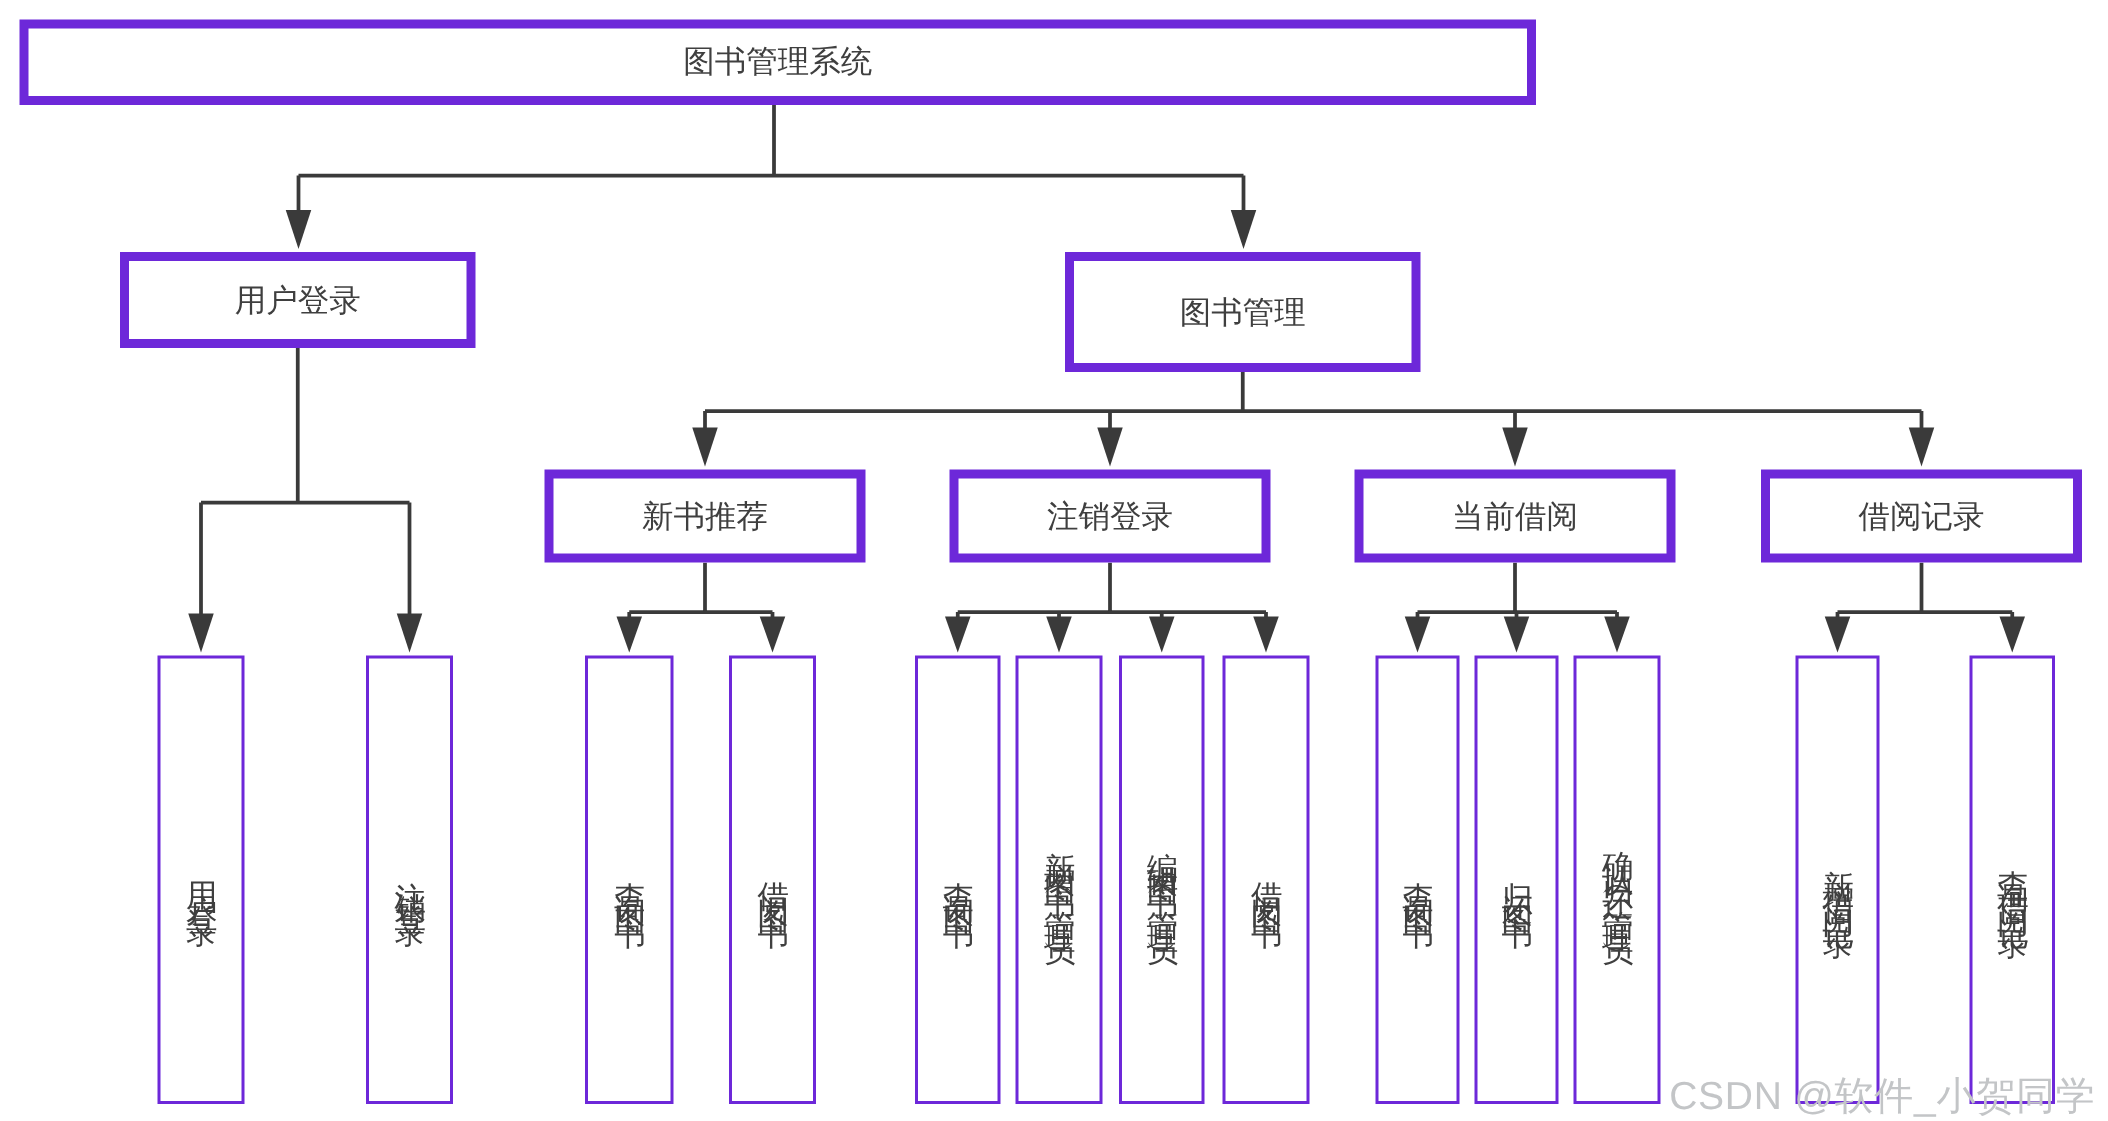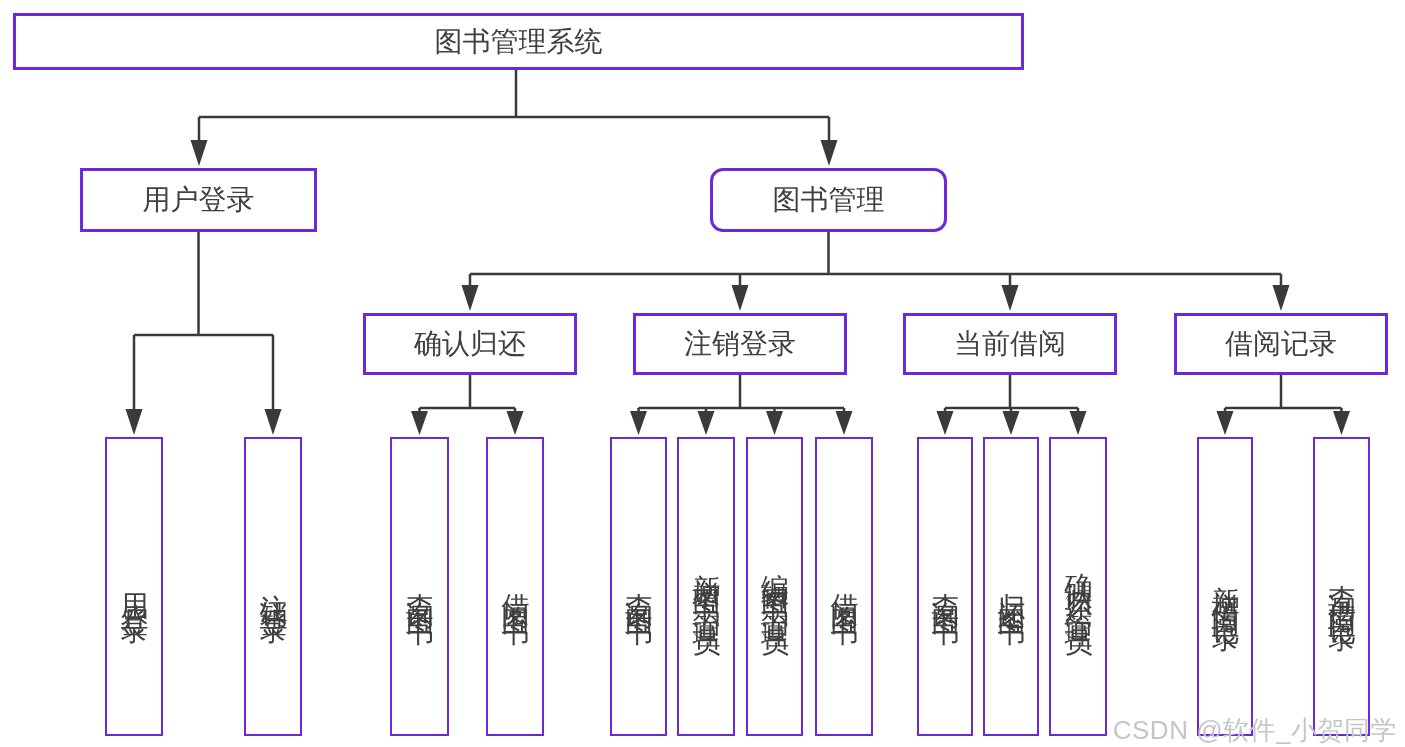--- a/index.html
+++ b/index.html
@@ -3,23 +3,23 @@
 <meta charset="utf-8">
 <style>
   html,body{margin:0;padding:0;background:#ffffff;}
   .canvas{
     position:relative;width:1405px;height:747px;background:#ffffff;
     font-family:"Liberation Sans",sans-serif;overflow:hidden;
   }
   svg.connectors{position:absolute;left:0;top:0;width:1405px;height:747px;}
   .node{
     position:absolute;box-sizing:border-box;background:#ffffff;
-    border:3px solid #6d28d9;color:#3f3f3f;
+    border:6px solid #6d28d9;color:#3f3f3f;
     display:flex;align-items:center;justify-content:center;
-    font-size:28px;line-height:1;white-space:nowrap;
+    font-size:21px;line-height:1;white-space:nowrap;
   }
   .leaf{
     border-width:2.5px;
     writing-mode:vertical-rl;text-orientation:mixed;
     letter-spacing:8px;white-space:normal;
   }
   .watermark{
     position:absolute;right:8px;top:713px;z-index:10;
     font-size:26px;color:#c3c5c7;letter-spacing:0.5px;
   }
@@ -58,23 +58,23 @@
       <polygon points="1002.5,411 1019.5,411 1011,435"></polygon>
       <polygon points="1069.5,411 1086.5,411 1078,435"></polygon>
       <polygon points="1216.5,411 1233.5,411 1225,435"></polygon>
       <polygon points="1333,411 1350,411 1341.5,435"></polygon>
     </g>
   </svg>
 
   <div class="node" style="left:13px;top:13px;width:1011px;height:57px;">图书管理系统</div>
 
   <div class="node" style="left:80px;top:168px;width:237px;height:64px;">用户登录</div>
-  <div class="node" style="left:710px;top:168px;width:237px;height:64px;border-radius:13px;">图书管理</div>
+  <div class="node" style="left:710px;top:168px;width:237px;height:80px;">图书管理</div>
 
-  <div class="node" style="left:363px;top:313px;width:214px;height:62px;">确认归还</div>
+  <div class="node" style="left:363px;top:313px;width:214px;height:62px;">新书推荐</div>
   <div class="node" style="left:633px;top:313px;width:214px;height:62px;">注销登录</div>
   <div class="node" style="left:903px;top:313px;width:214px;height:62px;">当前借阅</div>
   <div class="node" style="left:1174px;top:313px;width:214px;height:62px;">借阅记录</div>
 
   <div class="node leaf" style="left:105px;top:437px;width:58px;height:299px;">用户登录</div>
   <div class="node leaf" style="left:244px;top:437px;width:58px;height:299px;">注销登录</div>
 
   <div class="node leaf" style="left:390px;top:437px;width:59px;height:299px;">查询图书</div>
   <div class="node leaf" style="left:486px;top:437px;width:58px;height:299px;">借阅图书</div>
 

